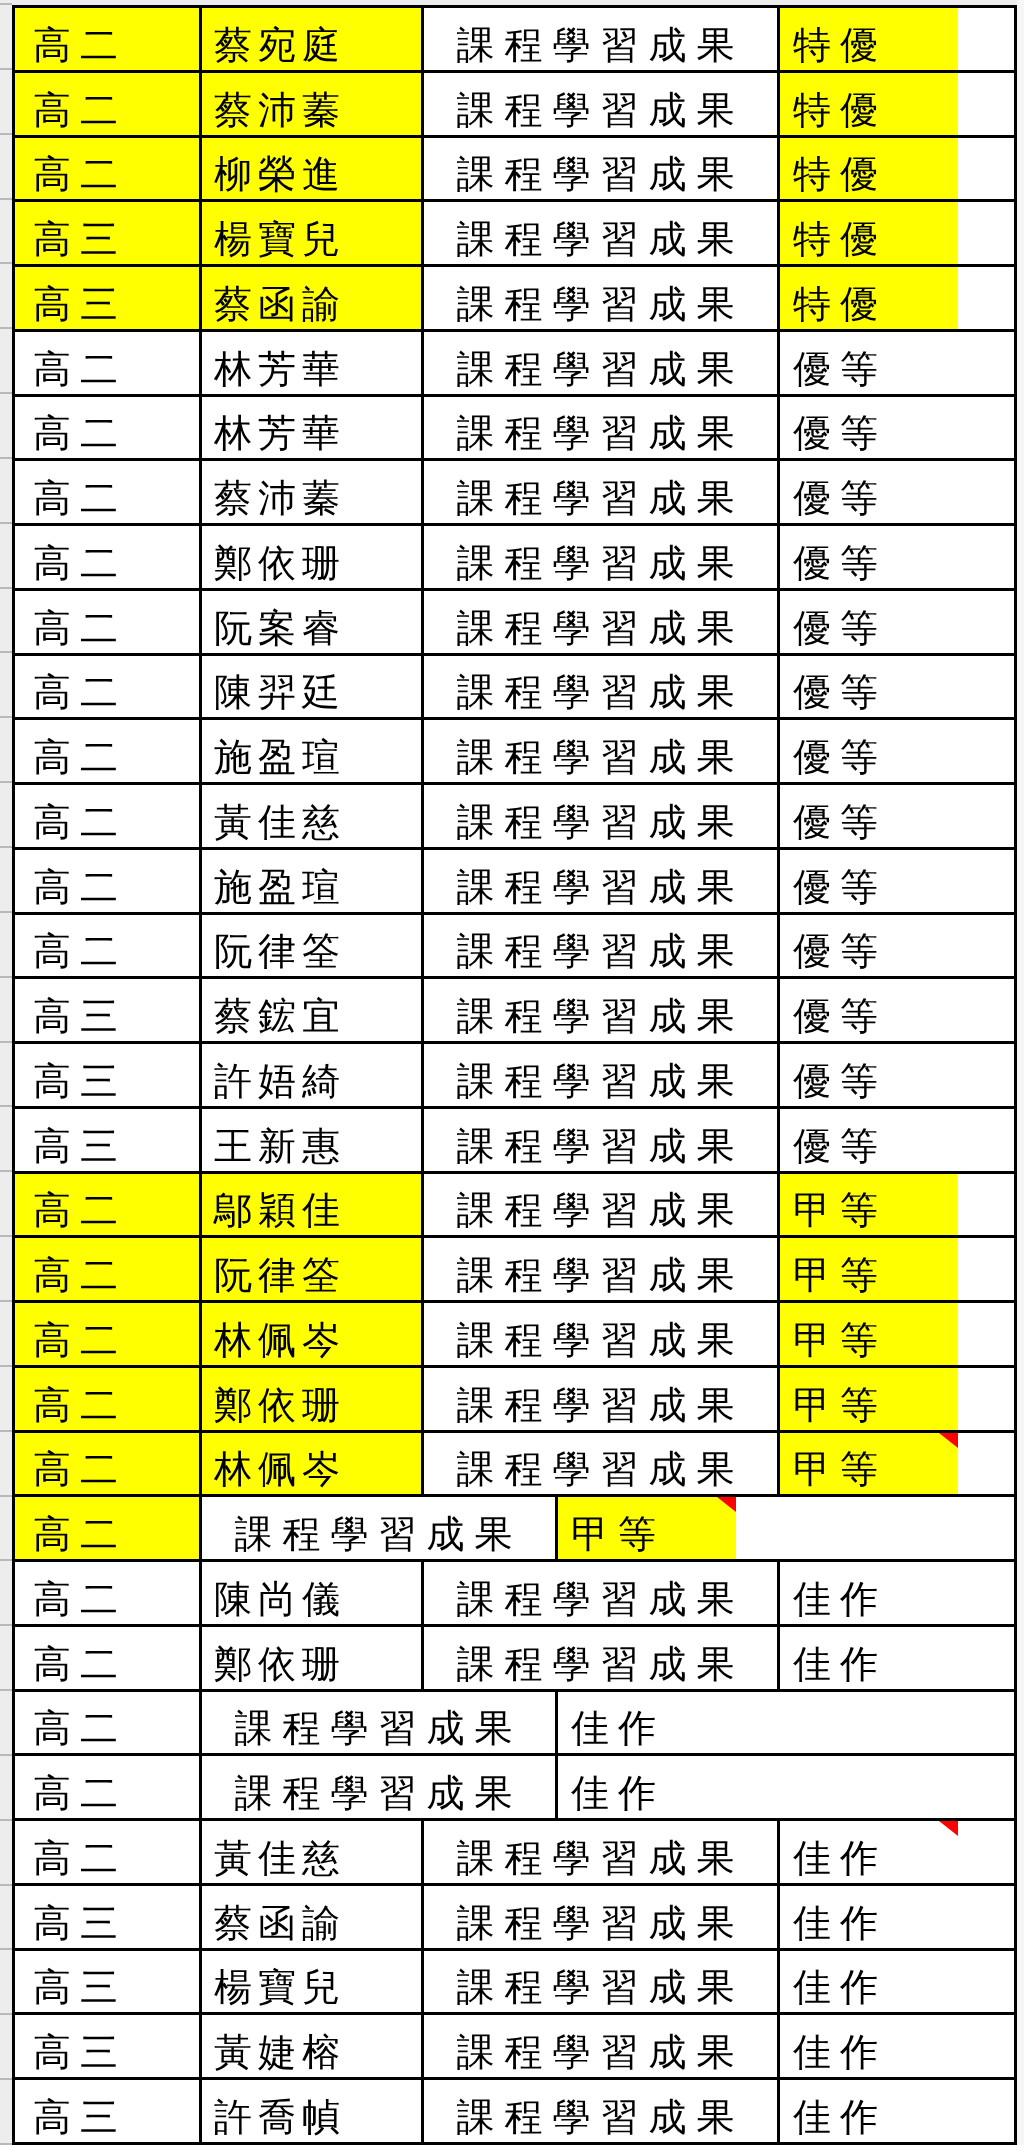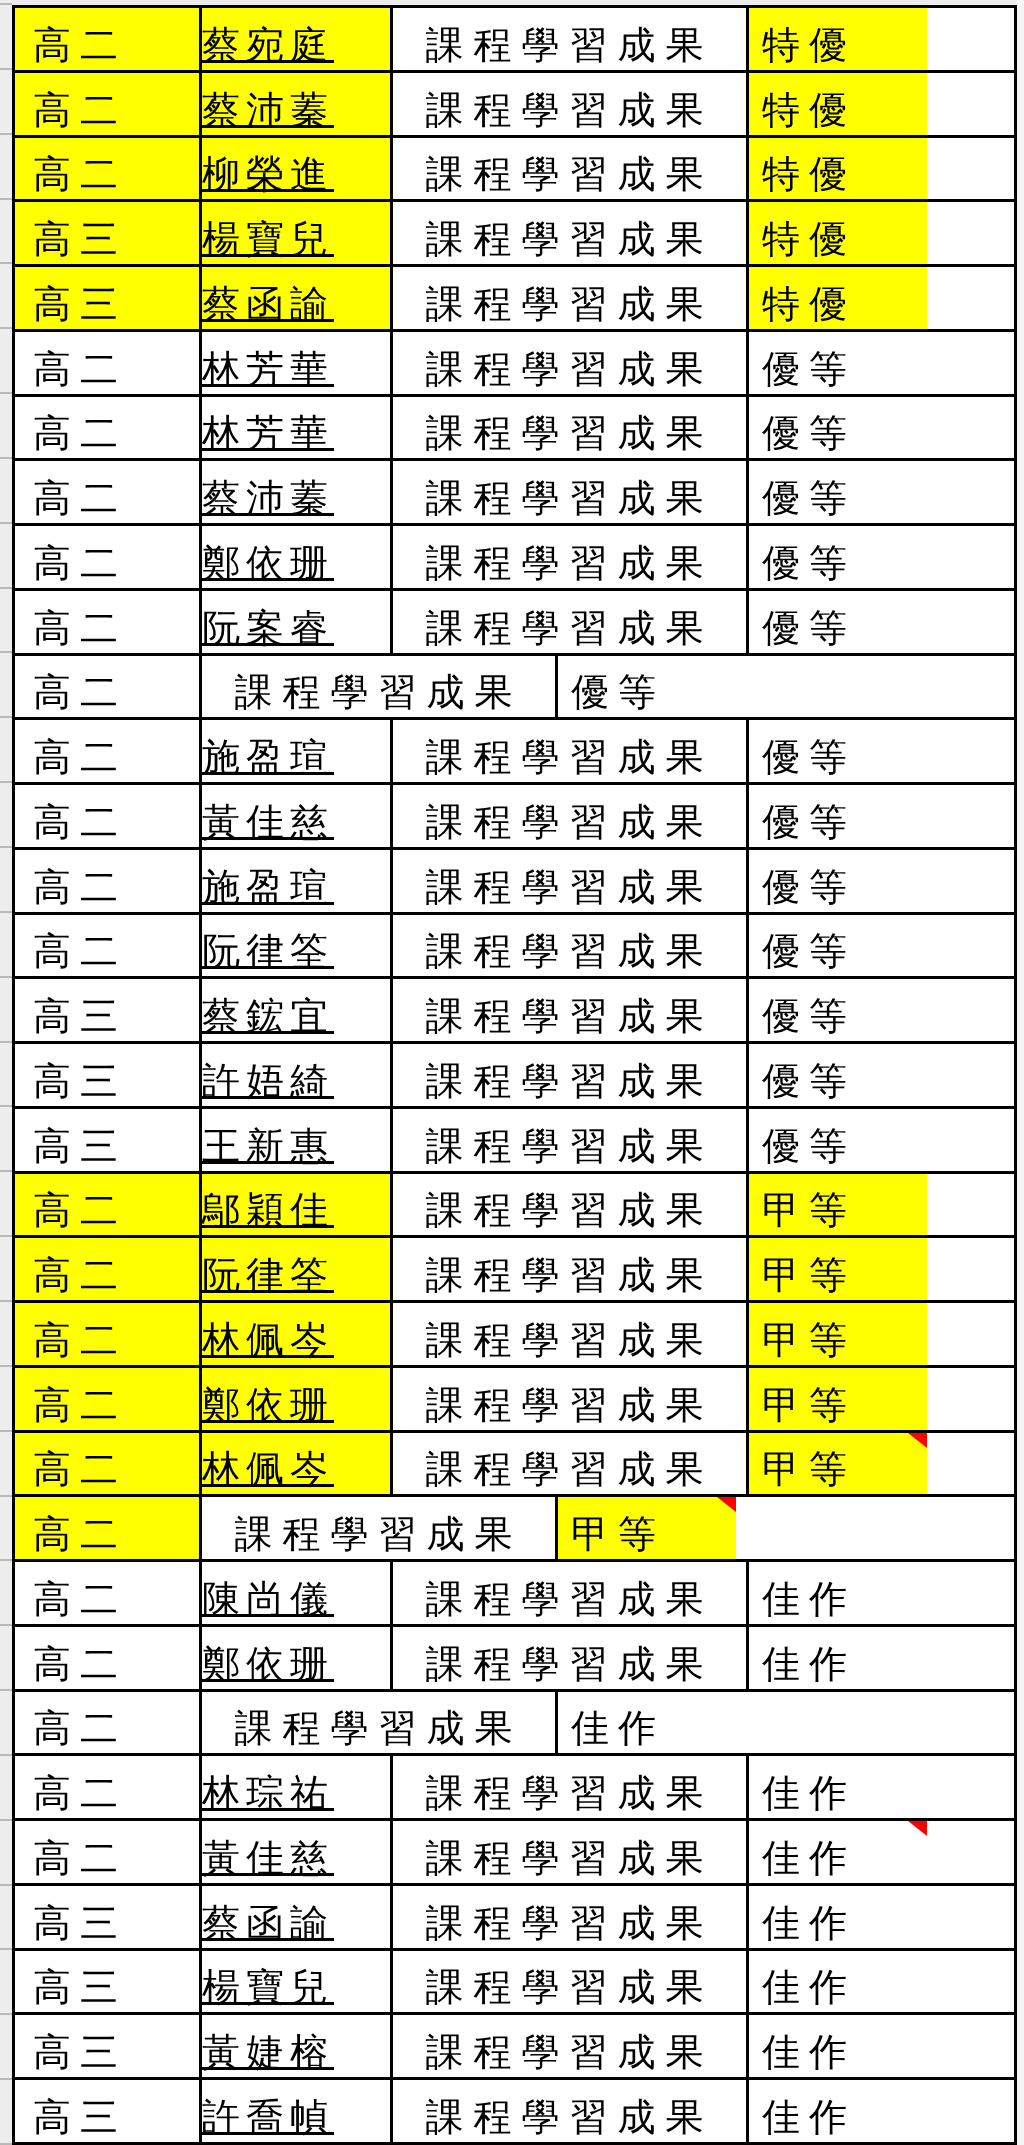--- a/index.html
+++ b/index.html
@@ -63,21 +63,21 @@
     align-items: flex-end;
     padding-bottom: 6px;
     font-size: 38px;
     line-height: 1;
     color: #000000;
     background: #ffffff;
     overflow: hidden;
   }
   .cell:not(:last-child) { border-right: 3px solid #000000; }
   .c-grade { width: 187px; padding-left: 18px; letter-spacing: 9px; }
-  .c-name  { width: 191px; padding-left: 0;  letter-spacing: 6px; text-decoration: underline; }
+  .c-name  { width: 222px; padding-left: 12px;  letter-spacing: 6px; }
   .c-item  { width: 356px; justify-content: center; letter-spacing: 10px; }
   .c-award { width: 178px; padding-left: 13px; letter-spacing: 9px; }
   .row.hl .c-grade,
   .row.hl .c-name,
   .row.hl .c-award { background: #ffff00; }
   
   .comment-marker {
     position: absolute;
     top: 0; right: 0;
     width: 0; height: 0;
@@ -169,20 +169,21 @@
       <div class="row">
     <div class="cell c-grade">高二</div>
     <div class="cell c-name">阮案睿</div>
     <div class="cell c-item">課程學習成果</div>
     <div class="cell c-award">優等
       
     </div>
   </div>
       <div class="row">
     <div class="cell c-grade">高二</div>
+    <div class="cell c-name">陳羿廷</div>
     <div class="cell c-item">課程學習成果</div>
     <div class="cell c-award">優等
       
     </div>
   </div>
       <div class="row">
     <div class="cell c-grade">高二</div>
     <div class="cell c-name">施盈瑄</div>
     <div class="cell c-item">課程學習成果</div>
     <div class="cell c-award">優等
@@ -302,21 +303,20 @@
   </div>
       <div class="row">
     <div class="cell c-grade">高二</div>
     <div class="cell c-item">課程學習成果</div>
     <div class="cell c-award">佳作
       
     </div>
   </div>
       <div class="row">
     <div class="cell c-grade">高二</div>
-    <div class="cell c-name">林琮祐</div>
     <div class="cell c-item">課程學習成果</div>
     <div class="cell c-award">佳作
       
     </div>
   </div>
       <div class="row">
     <div class="cell c-grade">高二</div>
     <div class="cell c-name">黃佳慈</div>
     <div class="cell c-item">課程學習成果</div>
     <div class="cell c-award">佳作

